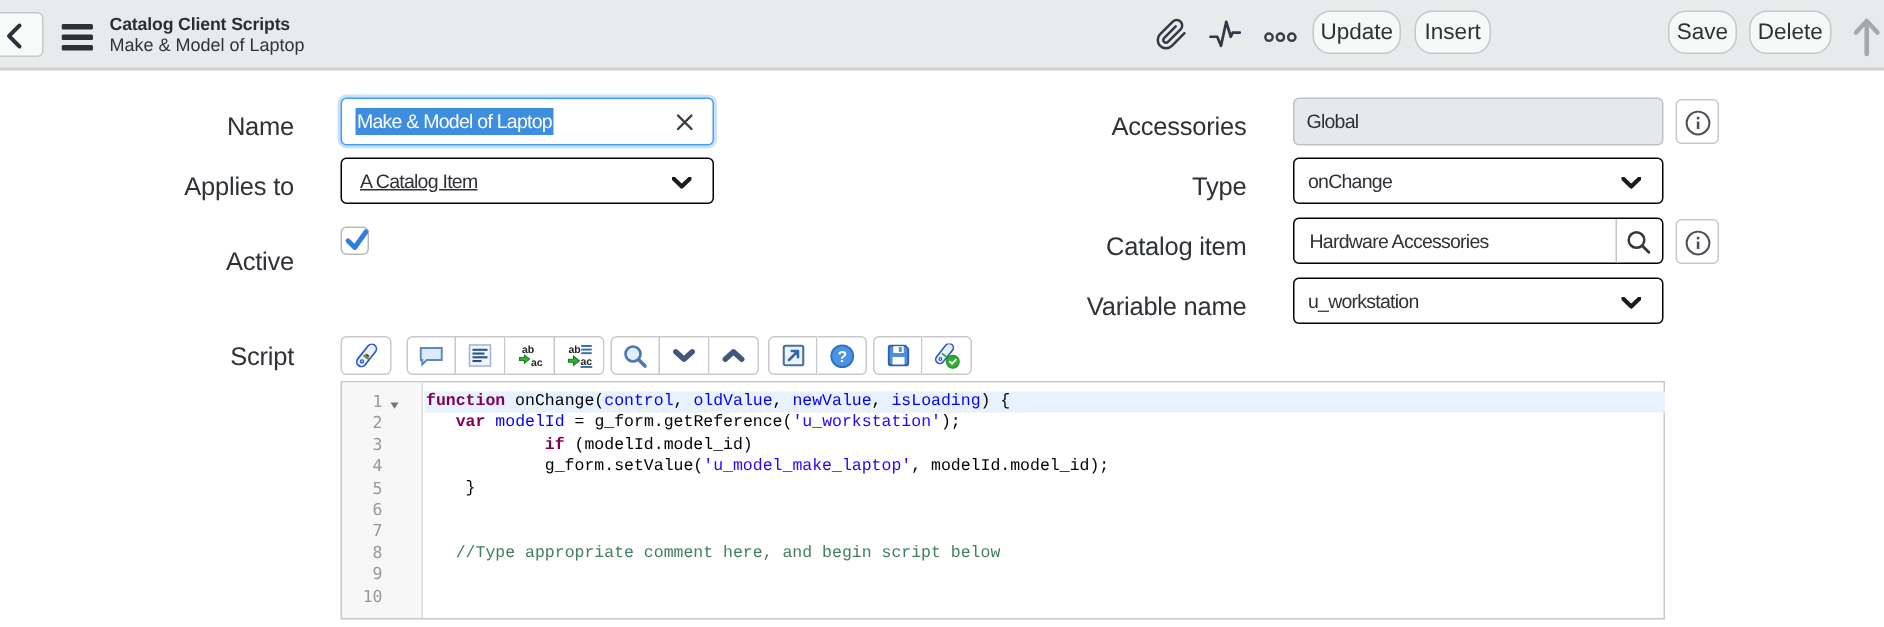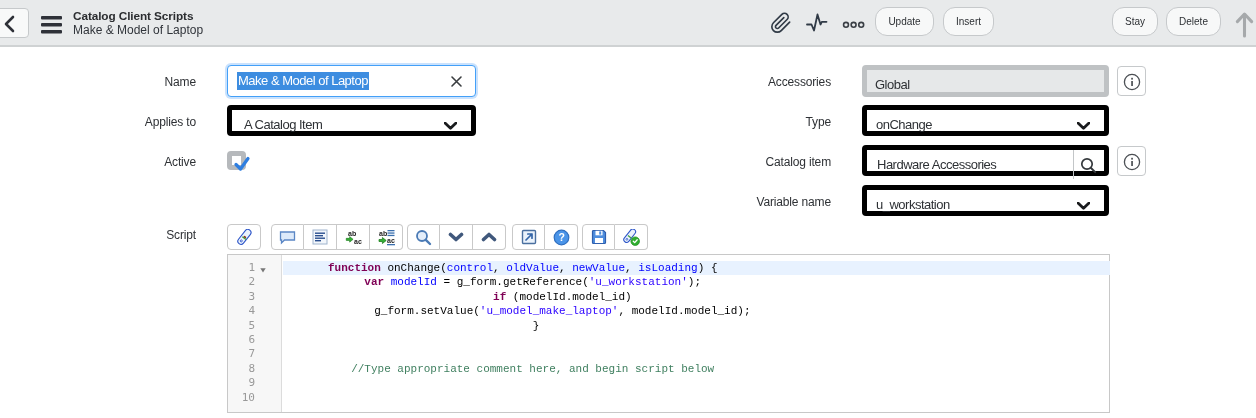--- a/index.html
+++ b/index.html
@@ -6,41 +6,41 @@
 html,body { width:1256px; height:418px; background:#fff; font-family:"Liberation Sans", sans-serif; overflow:hidden; }
 #page { position:relative; width:1256px; height:326px; }
 .abs { position:absolute; }
 
 
 #header { position:absolute; left:0; top:0; width:1256px; height:47px; background:#e8eaeb; border-bottom:2px solid #cfd2d3; }
 .hbtn { position:absolute; background:#f8f9f9; border:1px solid #c6c9cb; border-radius:4px; }
 #backbtn { left:-5px; top:8px; width:34px; height:30px; }
 #title1 { position:absolute; left:73px; top:9px; font-size:11.8px; font-weight:bold; color:#2b2d30; letter-spacing:-0.1px; }
 #title2 { position:absolute; left:73px; top:23px; font-size:12px; color:#30343a; }
-.topbtn { position:absolute; top:7px; height:29px; background:#f7f8f8; border:1px solid #c6c9cb; border-radius:12px; font-size:10px; color:#2e3135; text-align:center; line-height:27px; }
-
-
-.lbl { position:absolute; font-size:12px; color:#2e3135; text-align:right; width:130px; letter-spacing:-0.15px; }
-.inp { position:absolute; background:#fff; border:5px solid #000000; border-radius:4px; font-size:13px; letter-spacing:-0.5px; color:#2e3135; }
+.topbtn { position:absolute; top:7px; height:29px; background:#f7f8f8; border:1px solid #c6c9cb; border-radius:12px; font-size:15px; color:#2e3135; text-align:center; line-height:27px; }
+
+
+.lbl { position:absolute; font-size:17px; color:#2e3135; text-align:right; width:130px; letter-spacing:-0.15px; }
+.inp { position:absolute; background:#fff; border:1px solid #000000; border-radius:4px; font-size:13px; letter-spacing:-0.5px; color:#2e3135; }
 .itext { padding-left:10px; line-height:29px; white-space:nowrap; }
 .ibtn { position:absolute; background:#fff; border:1px solid #c6c9cb; border-radius:4px; }
 
 
 .tbgroup { position:absolute; top:224px; height:26px; display:flex; }
 .tbb { width:33px; height:26px; background:#fff; border:1px solid #c9c9c9; border-left:none; display:flex; align-items:center; justify-content:center; }
 .tbb.first { border-left:1px solid #c9c9c9; border-radius:4px 0 0 4px; }
 .tbb.last { border-radius:0 4px 4px 0; }
 .tbb.only { border-left:1px solid #c9c9c9; border-radius:4px; }
 
 
 #editor { position:absolute; left:227px; top:254px; width:883px; height:159px; border:1px solid #c8c8c8; background:#fff; font-family:"Liberation Mono", monospace; font-size:11px; line-height:14.4px; }
 #gutter { position:absolute; left:0; top:0; width:54px; height:157px; background:#f7f7f7; border-right:1px solid #dcdcdc; }
 #gutnums { position:absolute; left:0; top:6px; width:27px; text-align:right; color:#999; }
 #activeline { position:absolute; left:55px; top:6px; width:827px; height:14.4px; background:#e8f2ff; }
-#code { position:absolute; left:55px; top:6px; padding-left:12px; color:#000;text-align:center; }
+#code { position:absolute; left:55px; top:6px; padding-left:1px; color:#000; }
 #code pre { font-family:"Liberation Mono", monospace; font-size:11px; line-height:14.4px; }
 .kw { color:#7F0055; font-weight:bold; }
 .def { color:#0000ff; }
 .str { color:#2A00FF; }
 .cmt { color:#3F7F5F; }
 </style>
 </head>
 <body>
 <div id="page">
   <div id="header">
@@ -65,45 +65,45 @@
         <polyline points="1,13.5 5.5,13.5 8,19.5 11.5,3.5 14.5,13.5 15.8,10.8 20.5,10.8" fill="none" stroke="#303a46" stroke-width="1.8" stroke-linejoin="round" stroke-linecap="round"></polyline>
       </svg>
 
     <svg class="abs" style="left:842px;top:20.5px" width="24" height="8" viewBox="0 0 24 8">
         <circle cx="4" cy="3.8" r="2.45" fill="none" stroke="#3a3f45" stroke-width="1.6"></circle>
         <circle cx="11.6" cy="3.8" r="2.45" fill="none" stroke="#3a3f45" stroke-width="1.6"></circle>
         <circle cx="19.2" cy="3.8" r="2.45" fill="none" stroke="#3a3f45" stroke-width="1.6"></circle>
       </svg>
     <div class="topbtn" style="left:875px;width:59px;">Update</div>
     <div class="topbtn" style="left:943px;width:51px;">Insert</div>
-    <div class="topbtn" style="left:1112px;width:46px;">Stay</div>
+    <div class="topbtn" style="left:1112px;width:46px;">Save</div>
     <div class="topbtn" style="left:1166px;width:55px;">Delete</div>
     <svg class="abs" style="left:1234px;top:10px" width="21" height="29" viewBox="0 0 22 30">
         <path d="M11 27 L11 5 M3.5 12 L11 4 L18.5 12" fill="none" stroke="#a6a9ab" stroke-width="3.2" stroke-linecap="round" stroke-linejoin="round"></path>
       </svg>
   </div>
 
   <div class="lbl" style="left:66px;top:75px;">Name</div>
   <div class="lbl" style="left:66px;top:115px;">Applies to</div>
-  <div class="lbl" style="left:66px;top:155px;">Active</div>
+  <div class="lbl" style="left:66px;top:165px;">Active</div>
   <div class="lbl" style="left:66px;top:228px;">Script</div>
 
   <div class="lbl" style="left:701px;top:75px;">Accessories</div>
   <div class="lbl" style="left:701px;top:115px;">Type</div>
   <div class="lbl" style="left:701px;top:155px;">Catalog item</div>
   <div class="lbl" style="left:701px;top:195px;">Variable name</div>
 
   <div class="inp" style="left:227px;top:65px;width:249px;height:32px;border:1px solid #43a0f8;box-shadow:0 0 0 2px rgba(80,160,250,0.30);">
     <div style="position:absolute;left:9px;top:0;line-height:30px;font-size:13px;"><span style="background:#3d8de0;color:#fff;padding:1px 1px 2px 1px;">Make &amp; Model of Laptop</span></div>
     <svg class="abs" style="right:12px;top:9px" width="13" height="13" viewBox="0 0 13 13">
         <path d="M2 2 L11 11 M11 2 L2 11" stroke="#3a3d40" stroke-width="1.6" stroke-linecap="round"></path>
       </svg>
   </div>
 
-  <div class="inp itext" style="left:227px;top:105px;width:249px;height:31px;padding-left:12px;">A Catalog Item
+  <div class="inp itext" style="left:227px;top:105px;width:249px;height:31px;padding-left:12px;text-decoration:underline;">A Catalog Item
     <svg class="abs" style="right:14px;top:12px" width="13" height="8" viewBox="0 0 13 8">
         <polyline points="1,1 6.5,6.3 12,1" fill="none" stroke="#1a1c1e" stroke-width="2.8" stroke-linecap="round" stroke-linejoin="round"></polyline>
       </svg>
   </div>
 
   <div class="inp" style="left:227px;top:151px;width:19px;height:19px;border-color:#b6b9bc;">
     <svg class="abs" style="left:1px;top:-1px" width="18" height="18" viewBox="0 0 18 18">
         <polyline points="3,9.5 7.5,14 15,3.5" fill="none" stroke="#2e7ee0" stroke-width="3.2" stroke-linecap="round" stroke-linejoin="round"></polyline>
       </svg>
   </div>

